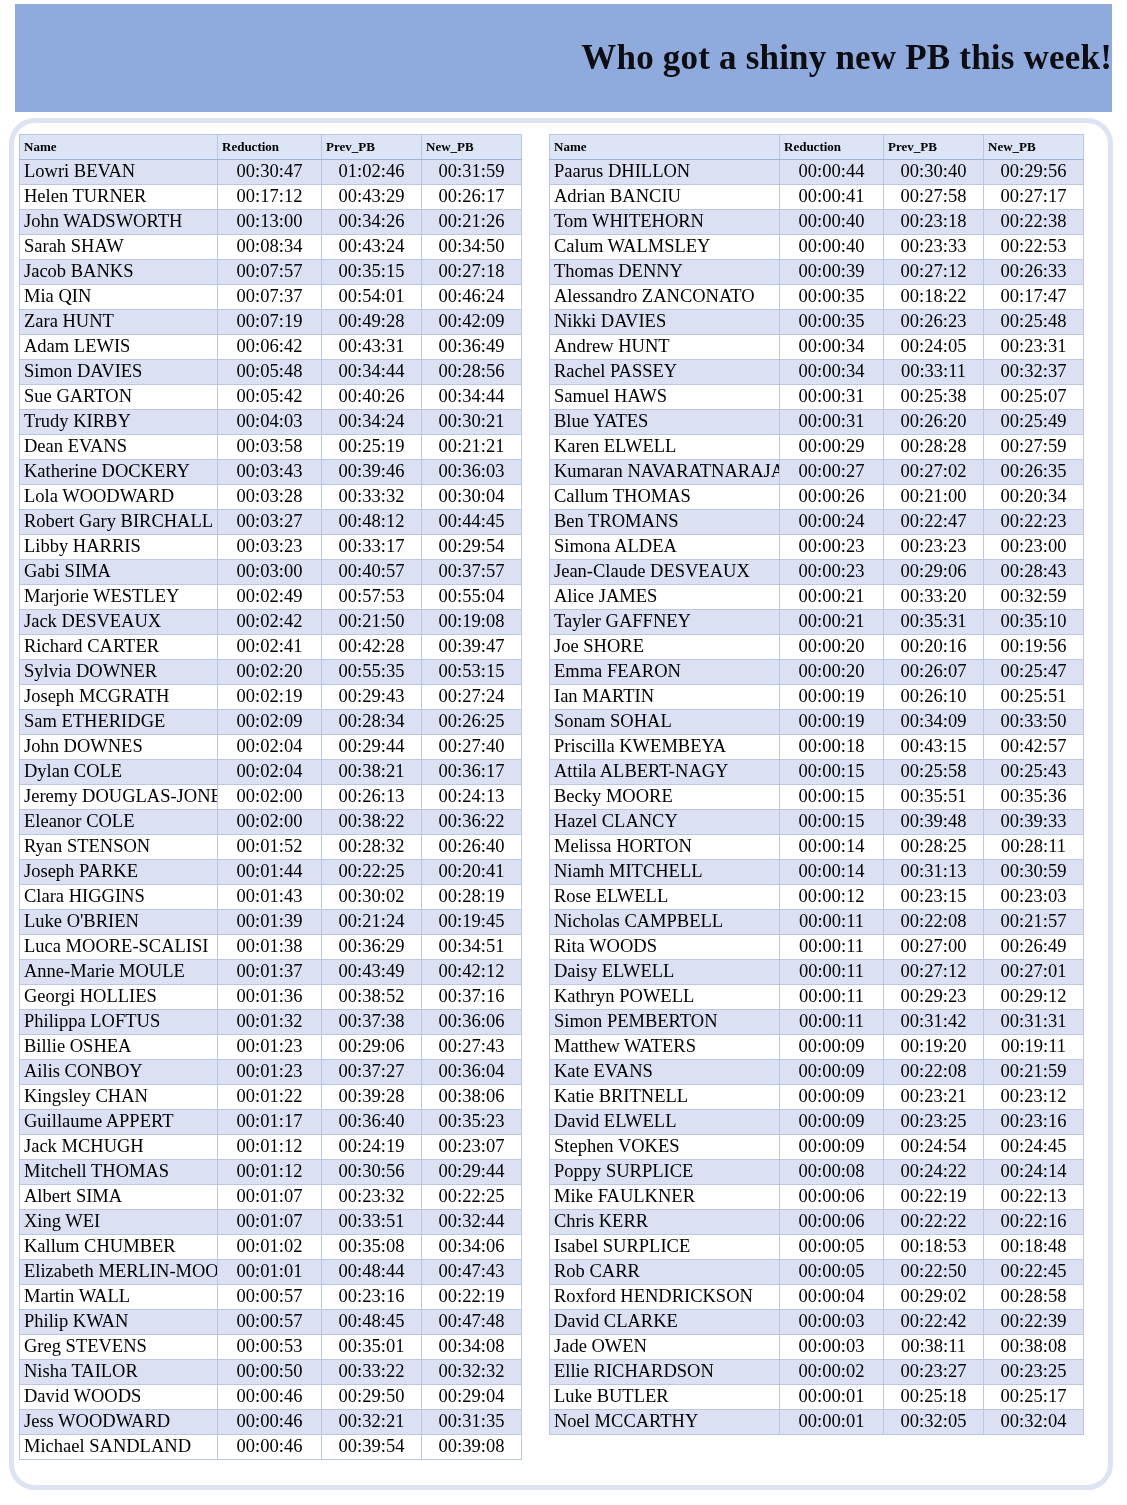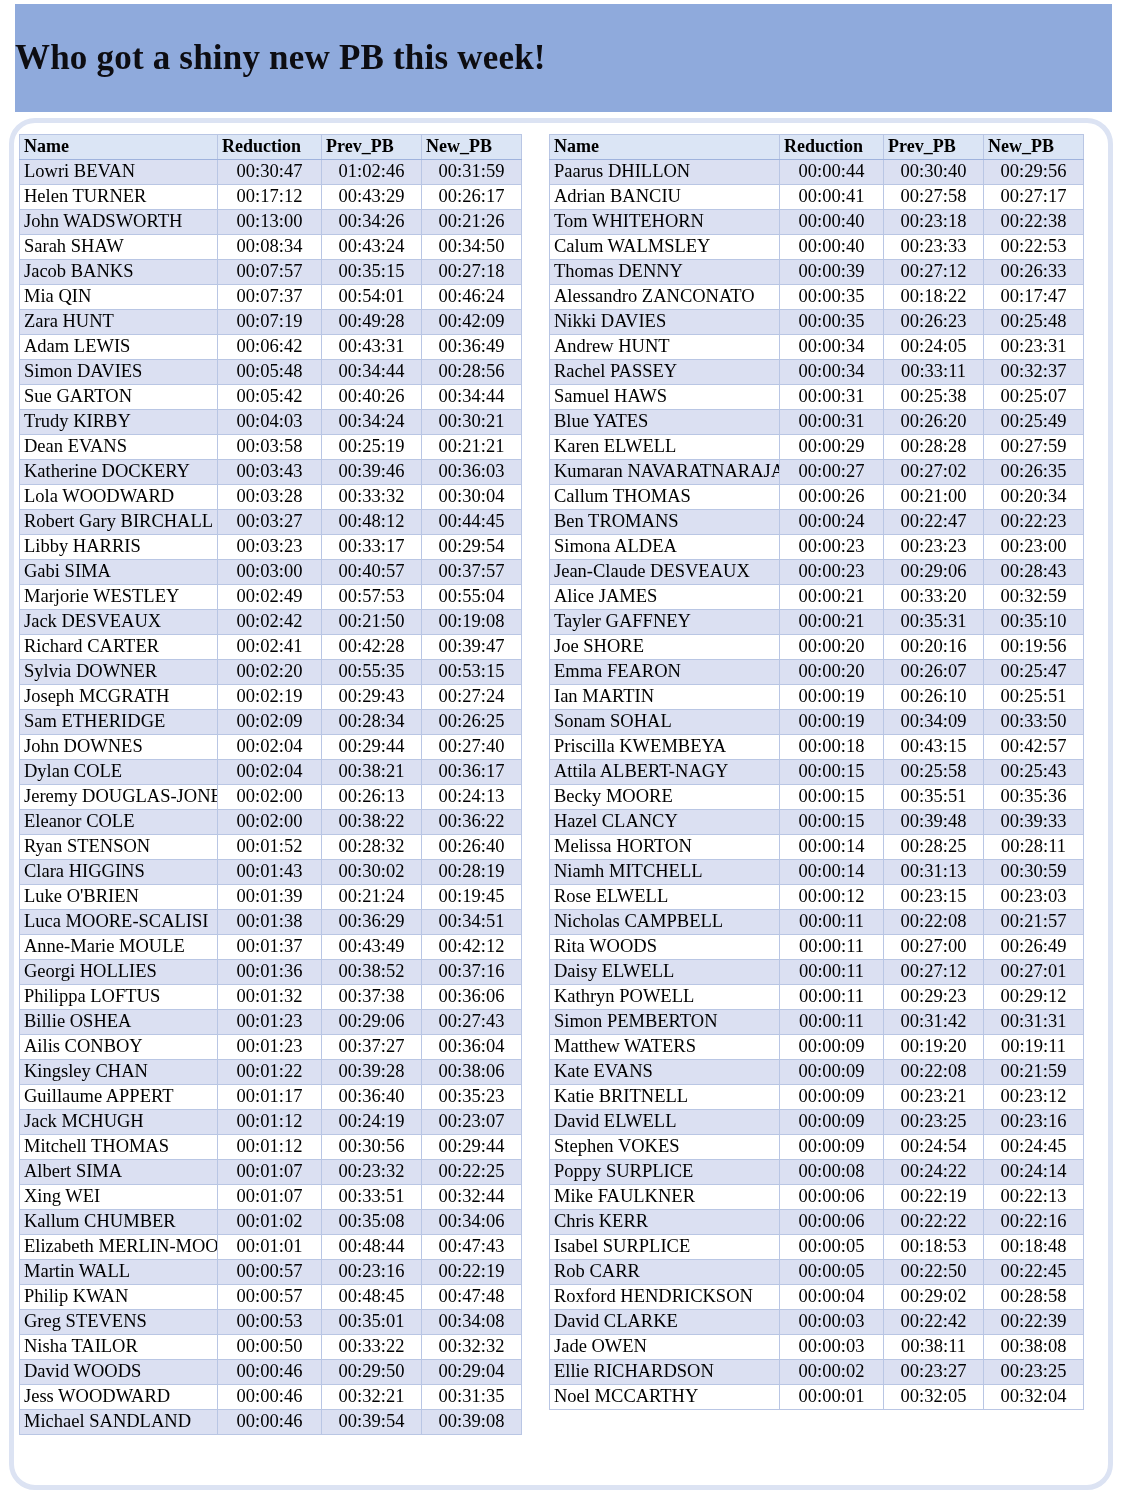--- a/index.html
+++ b/index.html
@@ -18,21 +18,21 @@
   
   .banner {
     position: absolute;
     left: 15px;
     top: 4px;
     width: 1097px;
     height: 108px;
     background: #8faadc;
     display: flex;
     align-items: center;
-    justify-content: flex-start;
+    justify-content: flex-end;
   }
   .banner-title {
     font-family: "Liberation Serif", "DejaVu Serif", serif;
     font-size: 35px;
     font-weight: 700;
     color: #0d0d12;
     letter-spacing: 0.2px;
     white-space: nowrap;
   }
 
@@ -82,21 +82,21 @@
     white-space: nowrap;
     text-overflow: clip;
     box-sizing: border-box;
   }
 
   table.pb thead th {
     background: #dbe5f5;
     font-weight: 700;
     text-align: left;
     border-bottom: 1px solid #9fb3dd;
-    font-size: 18px;
+    font-size: 13px;
   }
 
   
   table.pb tbody tr:nth-child(odd)  td { background: #dbe0f2; }
   table.pb tbody tr:nth-child(even) td { background: #ffffff; }
 
   td.name, th.name { text-align: left; }
   td.num  { text-align: center; }
   th.num  { text-align: left; }
 
@@ -302,20 +302,26 @@
             <td class="num">00:38:22</td>
             <td class="num">00:36:22</td>
           </tr>
           <tr>
             <td class="name">Ryan STENSON</td>
             <td class="num">00:01:52</td>
             <td class="num">00:28:32</td>
             <td class="num">00:26:40</td>
           </tr>
           <tr>
+            <td class="name">Joseph PARKE</td>
+            <td class="num">00:01:44</td>
+            <td class="num">00:22:25</td>
+            <td class="num">00:20:41</td>
+          </tr>
+          <tr>
             <td class="name">Clara HIGGINS</td>
             <td class="num">00:01:43</td>
             <td class="num">00:30:02</td>
             <td class="num">00:28:19</td>
           </tr>
           <tr>
             <td class="name">Luke O'BRIEN</td>
             <td class="num">00:01:39</td>
             <td class="num">00:21:24</td>
             <td class="num">00:19:45</td>
@@ -755,20 +761,26 @@
             <td class="num">00:38:11</td>
             <td class="num">00:38:08</td>
           </tr>
           <tr>
             <td class="name">Ellie RICHARDSON</td>
             <td class="num">00:00:02</td>
             <td class="num">00:23:27</td>
             <td class="num">00:23:25</td>
           </tr>
           <tr>
+            <td class="name">Luke BUTLER</td>
+            <td class="num">00:00:01</td>
+            <td class="num">00:25:18</td>
+            <td class="num">00:25:17</td>
+          </tr>
+          <tr>
             <td class="name">Noel MCCARTHY</td>
             <td class="num">00:00:01</td>
             <td class="num">00:32:05</td>
             <td class="num">00:32:04</td>
           </tr>
         </tbody>
     </table>
   </div>
 
 </div>

